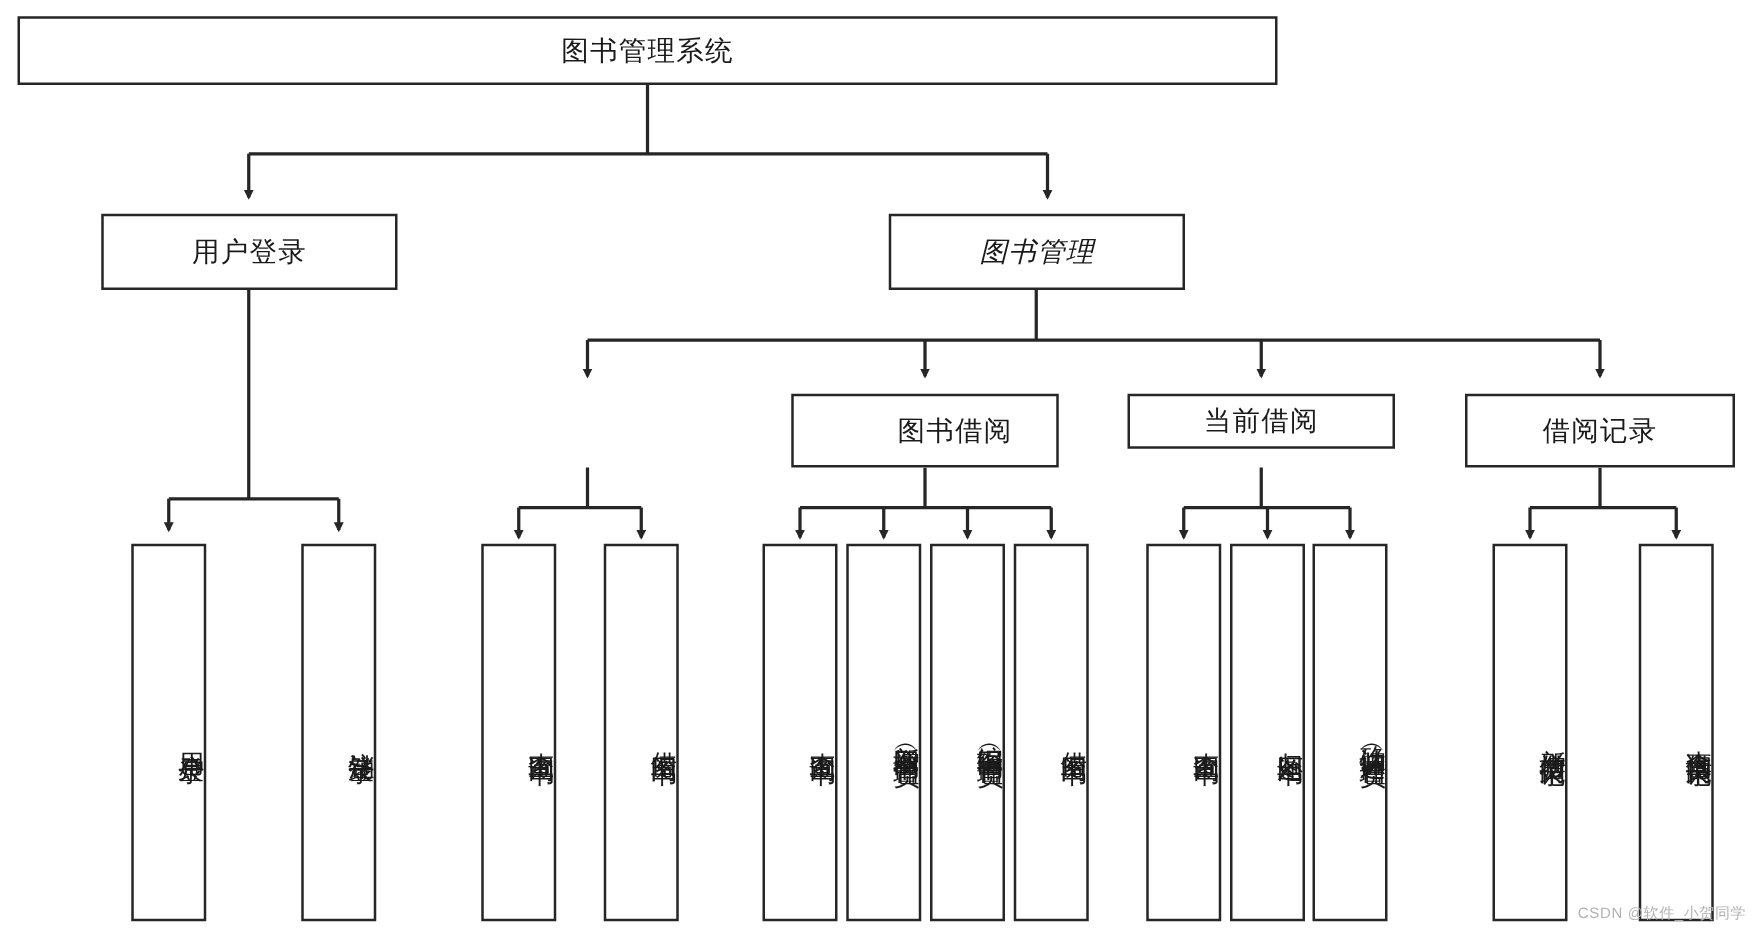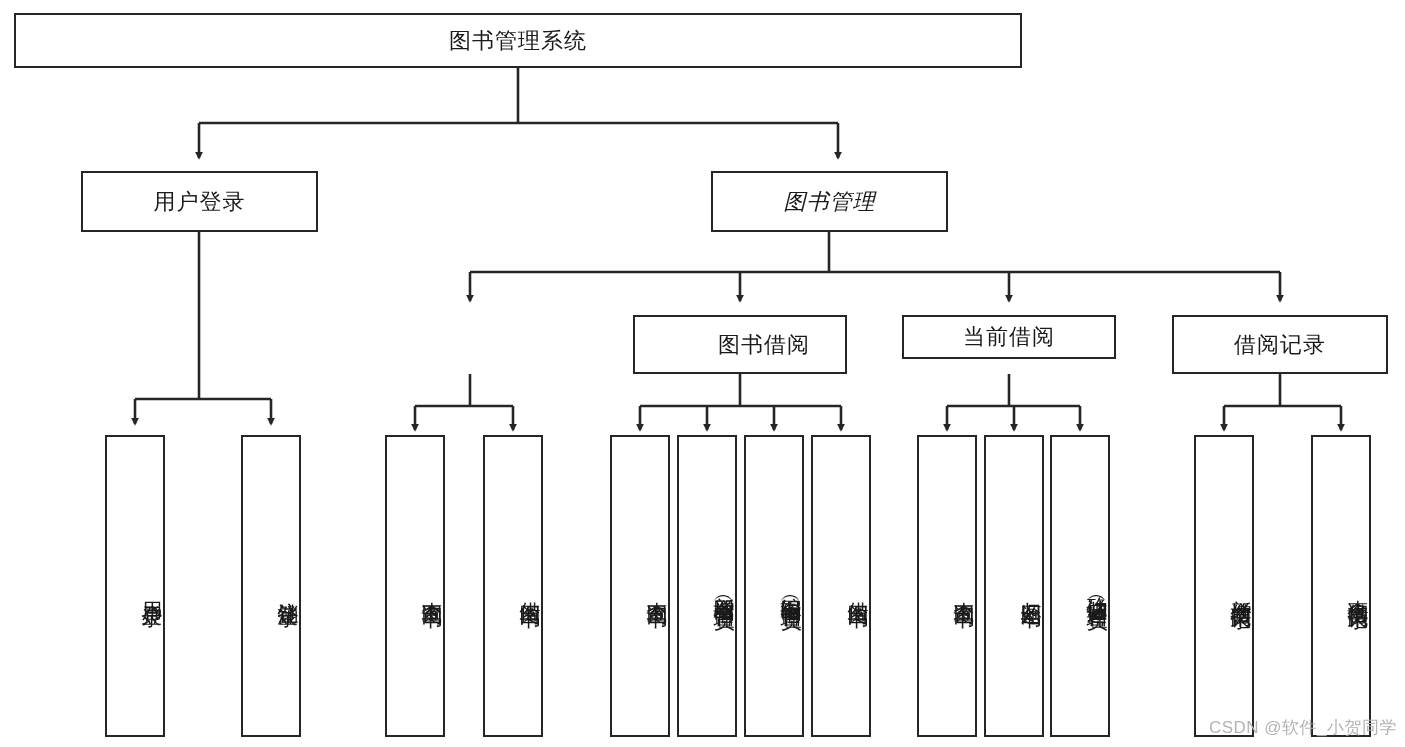--- a/index.html
+++ b/index.html
@@ -50,21 +50,21 @@
   }
   .node.vertical .vtext {
     writing-mode: vertical-rl;
     text-orientation: upright;
     white-space: nowrap;
   }
   #watermark {
     position: absolute;
     right: 8px;
     bottom: 8px;
-    font-size: 17px;
+    font-size: 12px;
     color: #b3b3b3;
     letter-spacing: 0.5px;
     white-space: nowrap;
     pointer-events: none;
   }
 </style>
 </head>
 <body>
 
 <div id="diagram-root">

